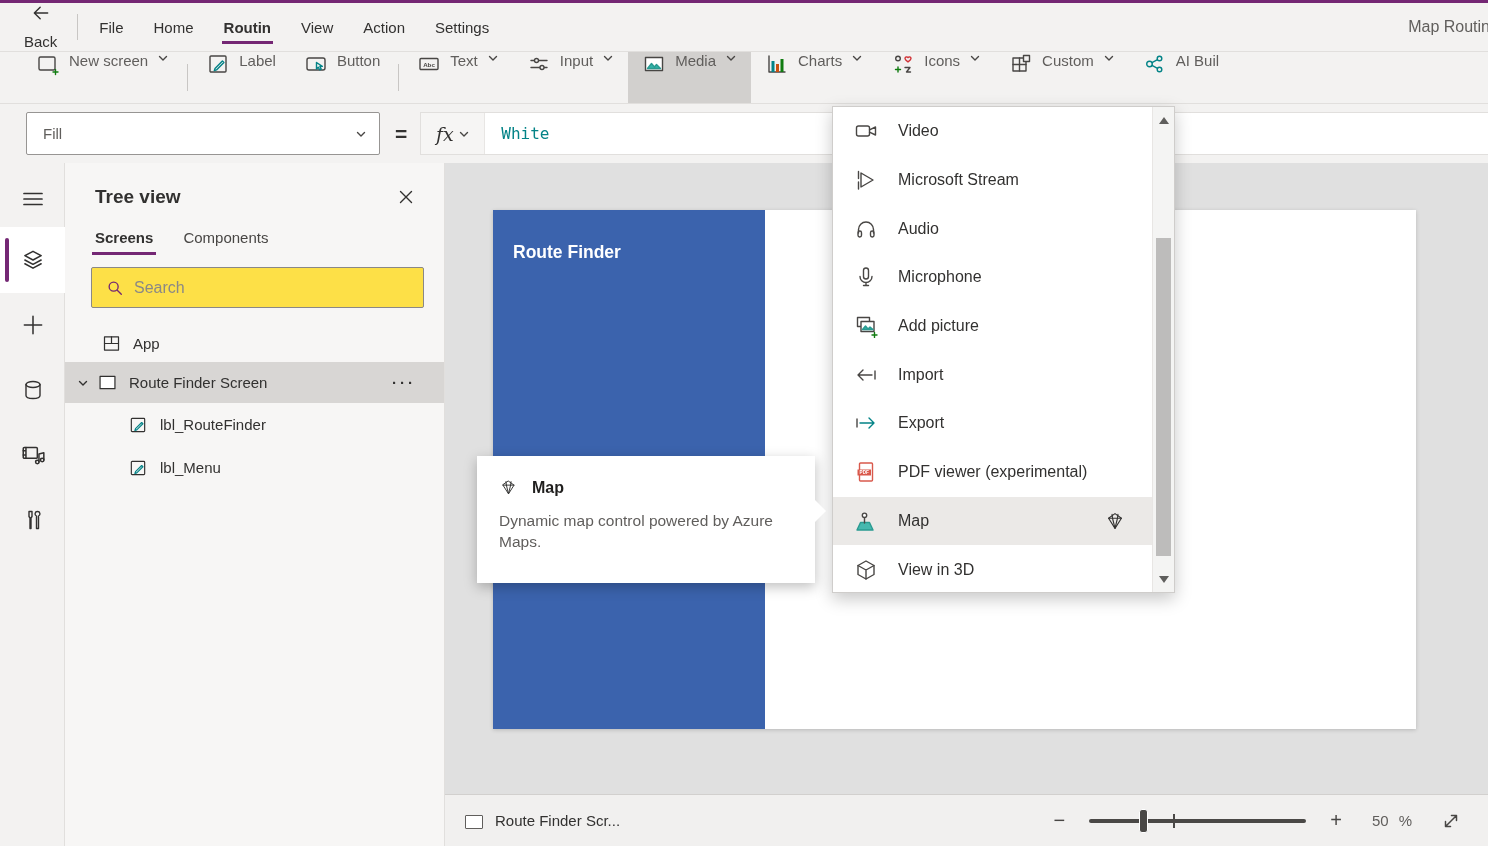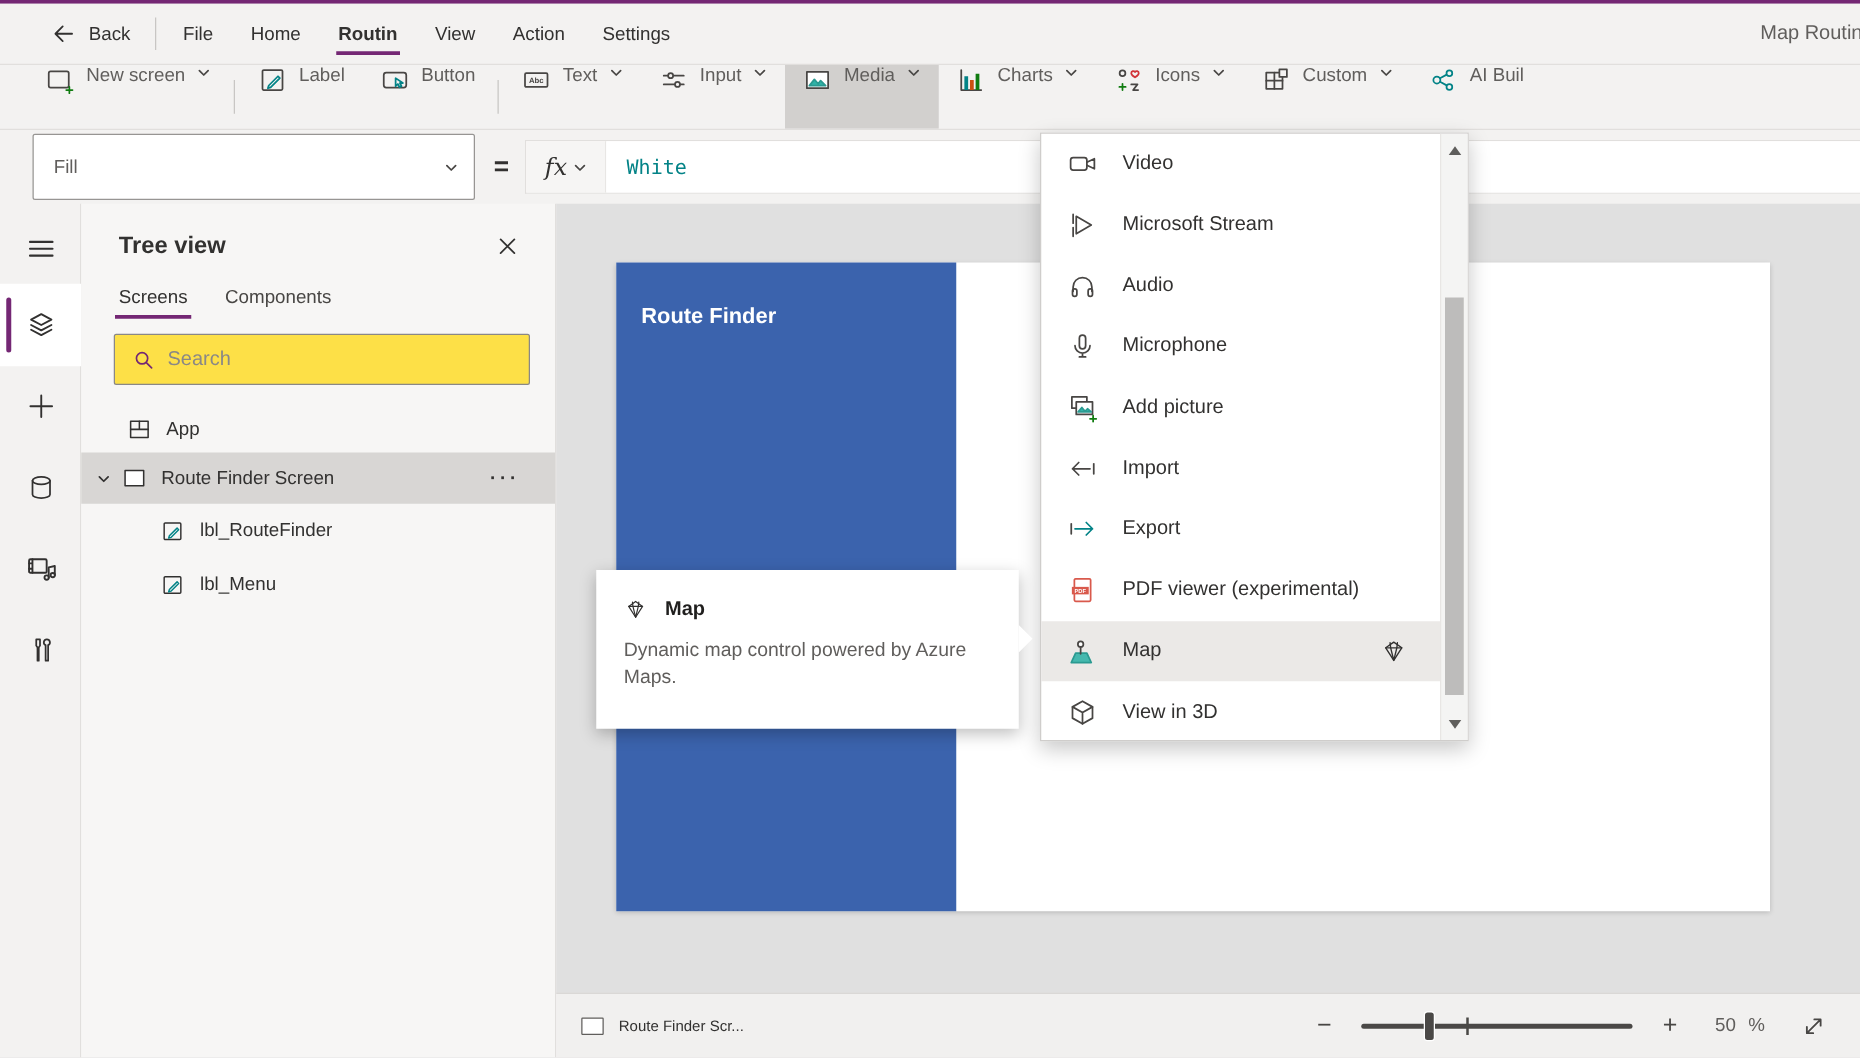--- a/index.html
+++ b/index.html
@@ -8,39 +8,39 @@
   .app { position:relative; width:1488px; height:846px; overflow:hidden; }
 
   svg.ic { stroke:#484644; fill:none; stroke-width:1.4; stroke-linecap:round; stroke-linejoin:round; display:block; }
 
   
   .suite-strip { position:absolute; top:0; left:0; right:0; height:3px; background:#742774; }
 
   
   .menubar { position:absolute; top:3px; left:0; right:0; height:49px; background:#f3f2f1;
              border-bottom:1px solid #e1dfdd; display:flex; align-items:stretch; overflow:hidden; }
-  .mb-back { display:flex; align-items:center; gap:10px; padding:0 14px 0 41px; font-size:15px; color:#323130; cursor:pointer; }
+  .mb-back { display:flex; align-items:center; gap:10px; padding:0 14px 0 24px; font-size:15px; color:#323130; cursor:pointer;flex-direction:column; }
   .mb-divider { width:1px; background:#c8c6c4; margin:11px 6px; }
   .mb-item { position:relative; display:flex; align-items:center; padding:0 15px; font-size:15px; color:#323130; cursor:pointer; }
   .mb-item.active { font-weight:bold; }
   .mb-item.active::after { content:""; position:absolute; left:13px; right:13px; bottom:7px; height:3px; background:#742774; }
   .mb-apptitle { margin-left:auto; display:flex; align-items:center; font-size:16px; color:#605e5c; white-space:nowrap; padding-right:0; margin-right:-2px; }
 
   
   .ribbon { position:absolute; top:52px; left:0; right:0; height:52px; background:#f3f2f1;
             border-bottom:1px solid #e1dfdd; display:flex; align-items:stretch; overflow:hidden; }
   .rb-item { display:flex; align-items:flex-start; gap:9px; padding:0 14px; font-size:15px; color:#605e5c; cursor:pointer; white-space:nowrap; }
   .rb-item:first-child { margin-left:22px; }
   .rb-divider { width:1px; background:#c8c6c4; margin:12px 4px; }
   .rb-item.active { background:#d2d0ce; }
   .chev { width:12px; height:12px; }
 
   
   .formulabar { position:absolute; top:104px; left:0; right:0; height:59px; background:#f3f2f1; display:flex; align-items:center; }
-  .prop-select { width:354px; height:53px; margin-left:26px; background:#fff; border:1px solid #979593; border-radius:2px;
+  .prop-select { width:354px; height:43px; margin-left:26px; background:#fff; border:1px solid #979593; border-radius:2px;
                  display:flex; align-items:center; font-size:15px; color:#605e5c; padding:0 12px 0 16px; cursor:pointer; }
   .prop-select .chev { margin-left:auto; }
   .fb-equals { font-size:21px; font-weight:bold; color:#323130; margin:0 13px 0 15px; }
   .fx-group { display:flex; align-items:stretch; height:43px; flex:1; border:1px solid #e1dfdd; border-right:none; background:#fff; }
   .fx-btn { width:64px; background:#f6f5f4; display:flex; align-items:center; justify-content:center; gap:4px; cursor:pointer; border-right:1px solid #e8e6e4; }
   .fx-btn .fx { font-family:"DejaVu Serif", serif; font-style:italic; font-size:19px; color:#323130;text-align:center; }
   .fb-input { flex:1; border:none; outline:none; font-family:"DejaVu Sans Mono", monospace; font-size:16px; color:#038387; padding:0 16px; background:#fff; }
 
   
   .rail { position:absolute; top:163px; left:0; width:65px; bottom:0; background:#f3f2f1; border-right:1px solid #e1dfdd; }
@@ -48,21 +48,21 @@
   .rail-sel { position:absolute; left:0; top:64px; width:65px; height:66px; background:#fff; }
   .rail-sel::before { content:""; position:absolute; left:5px; top:11px; bottom:11px; width:4px; border-radius:2px; background:#742774; }
 
   
   .tree { position:absolute; top:163px; left:65px; width:380px; bottom:0; background:#f7f6f5; border-right:1px solid #e1dfdd; }
   .tree-header { display:flex; align-items:center; padding:22px 26px 0 30px; }
   .tree-title { font-size:19px; font-weight:bold; color:#323130; }
   .tree-close { margin-left:auto; cursor:pointer; padding:4px; }
   .tree-tabs { display:flex; gap:30px; padding:20px 0 0 30px; }
   .tree-tab { font-size:15px; color:#484644; padding-bottom:9px; position:relative; cursor:pointer; }
-  .tree-tab.active { font-weight:normal; color:#323130; }
+  .tree-tab.active { font-weight:bold; color:#323130; }
   .tree-tab.active::after { content:""; position:absolute; left:-3px; right:-3px; bottom:0; height:3px; background:#742774; }
   .tree-search { margin:12px 0 0 26px; width:333px; height:41px; background:#fde047; border:1px solid #8a8886; border-radius:2px;
                  display:flex; align-items:center; padding:0 10px 0 14px; gap:10px; }
   .tree-search input { border:none; outline:none; flex:1; font-size:16px; color:#323130; background:transparent; font-family:"Liberation Sans",sans-serif; }
   .tree-search input::placeholder { color:#8a8886; }
   .tree-items { margin-top:16px; }
   .tree-row { display:flex; align-items:center; height:38px; font-size:15px; color:#323130; cursor:pointer; }
   .tree-row.app { padding-left:36px; gap:11px; }
   .tree-row.screen { height:41px; background:#d8d6d4; padding-left:12px; gap:8px; }
   .tree-row.screen .screen-label { margin-left:3px; }
@@ -94,21 +94,21 @@
              box-shadow:0 4px 12px rgba(0,0,0,.25); z-index:60; padding:22px 20px 0 22px; }
   .tooltip .beak { position:absolute; right:-11px; top:44px; width:0; height:0;
                    border-top:11px solid transparent; border-bottom:11px solid transparent; border-left:11px solid #fff; }
   .tt-titlerow { display:flex; align-items:center; gap:14px; }
   .tt-title { font-size:16px; font-weight:bold; color:#201f1e; }
   .tt-desc { margin-top:13px; font-size:15.5px; line-height:21px; color:#605e5c; width:302px; }
 
   
   .statusbar { position:absolute; left:445px; right:0; bottom:0; height:52px; background:#f1f0ef;
                border-top:1px solid #d2d0ce; display:flex; align-items:center; }
-  .sb-screen { display:flex; align-items:flex-end; gap:12px; margin-left:20px; font-size:12px; color:#323130; cursor:pointer; }
+  .sb-screen { display:flex; align-items:flex-end; gap:12px; margin-left:20px; font-size:15px; color:#323130; cursor:pointer; }
   .sb-rect { width:18px; height:14px; border:1.5px solid #605e5c; border-radius:1px; background:#fff; }
   .sb-zoomgrp { margin-left:auto; display:flex; align-items:center; margin-right:26px; }
   .sb-minus, .sb-plus { font-size:20px; color:#484644; cursor:pointer; padding:0 6px; }
   .sb-slider { position:relative; width:217px; height:24px; margin:0 18px; cursor:pointer; }
   .sb-track { position:absolute; left:0; right:0; top:10px; height:4px; background:#4a4846; border-radius:2px; }
   .sb-thumb { position:absolute; left:50px; top:0; width:9px; height:24px; background:#4a4846; border:1px solid #fff; border-radius:3px; }
   .sb-tick { position:absolute; left:84px; top:5px; width:2px; height:14px; background:#4a4846; }
   .sb-zoomval { display:flex; gap:10px; font-size:15px; color:#605e5c; margin:0 28px 0 24px; }
   .sb-expand { cursor:pointer; }
 </style>

